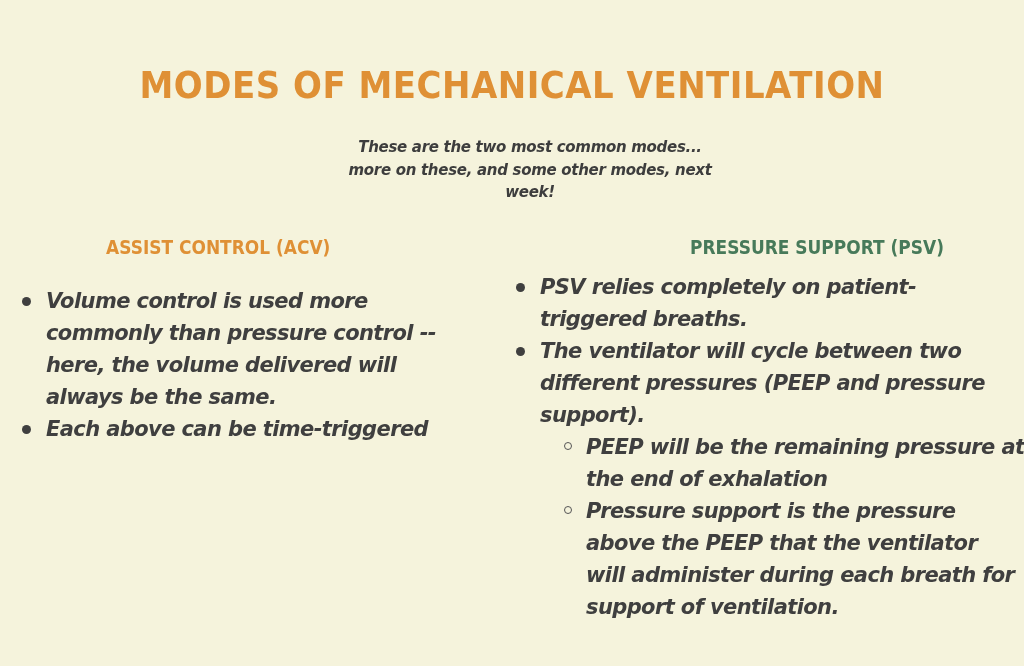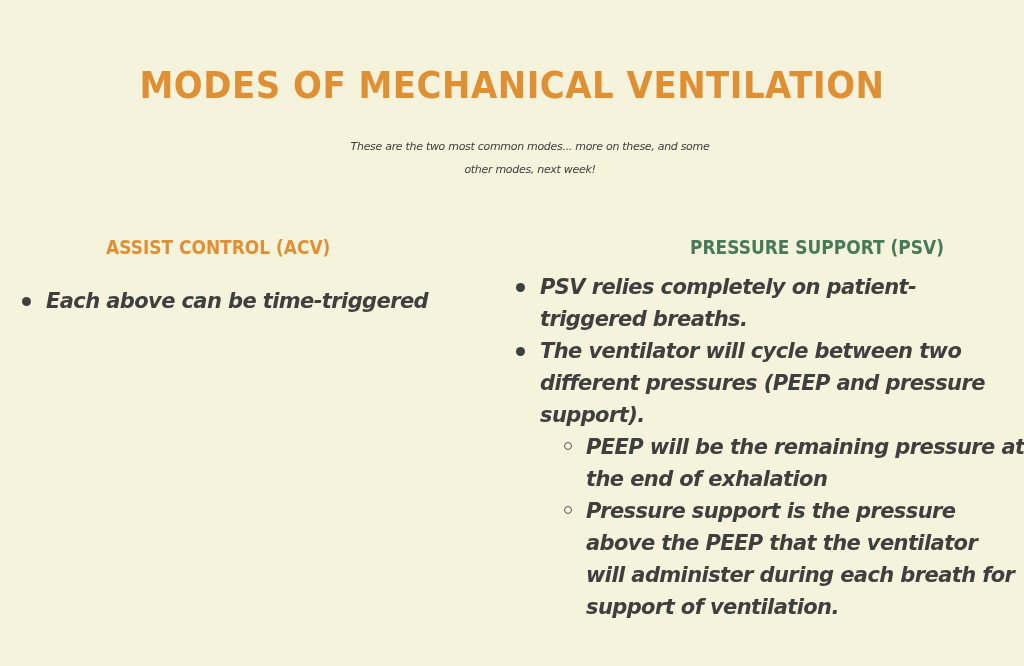--- a/index.html
+++ b/index.html
@@ -33,22 +33,22 @@
       transform-origin: top center;
     }
     .subtitle {
       position: absolute;
       left: 340px;
       top: 136px;
       width: 380px;
       text-align: center;
       font-family: "DejaVu Sans", sans-serif;
       font-style: italic;
-      font-weight: normal;
-      font-size: 11px;
+      font-weight: bold;
+      font-size: 15px;
       line-height: 22.5px;
       color: #3d3d3d;
       letter-spacing: -0.3px;
     }
     .col-heading {
       position: absolute;
       font-family: "DejaVu Sans", sans-serif;
       font-weight: bold;
       font-size: 17px;
       letter-spacing: 0px;
@@ -131,20 +131,27 @@
   <div class="title">MODES OF MECHANICAL VENTILATION</div>
 
   <div class="subtitle">These are the two most common modes... more on these, and some other modes, next week!</div>
 
   <div class="col-heading heading-acv">ASSIST CONTROL (ACV)</div>
   <div class="col-heading heading-psv">PRESSURE SUPPORT (PSV)</div>
 
   <ul class="bullets left-list">
     <li>
       <span class="dot"></span>
+      <div class="nowrap-line">Volume control is used more</div>
+      <div class="nowrap-line">commonly than pressure control --</div>
+      <div class="nowrap-line">here, the volume delivered will</div>
+      <div class="nowrap-line">always be the same.</div>
+    </li>
+    <li>
+      <span class="dot"></span>
       <div class="nowrap-line">Each above can be time-triggered</div>
     </li>
   </ul>
 
   <ul class="bullets right-list">
     <li>
       <span class="dot"></span>
       <div class="nowrap-line">PSV relies completely on patient-</div>
       <div class="nowrap-line">triggered breaths.</div>
     </li>

